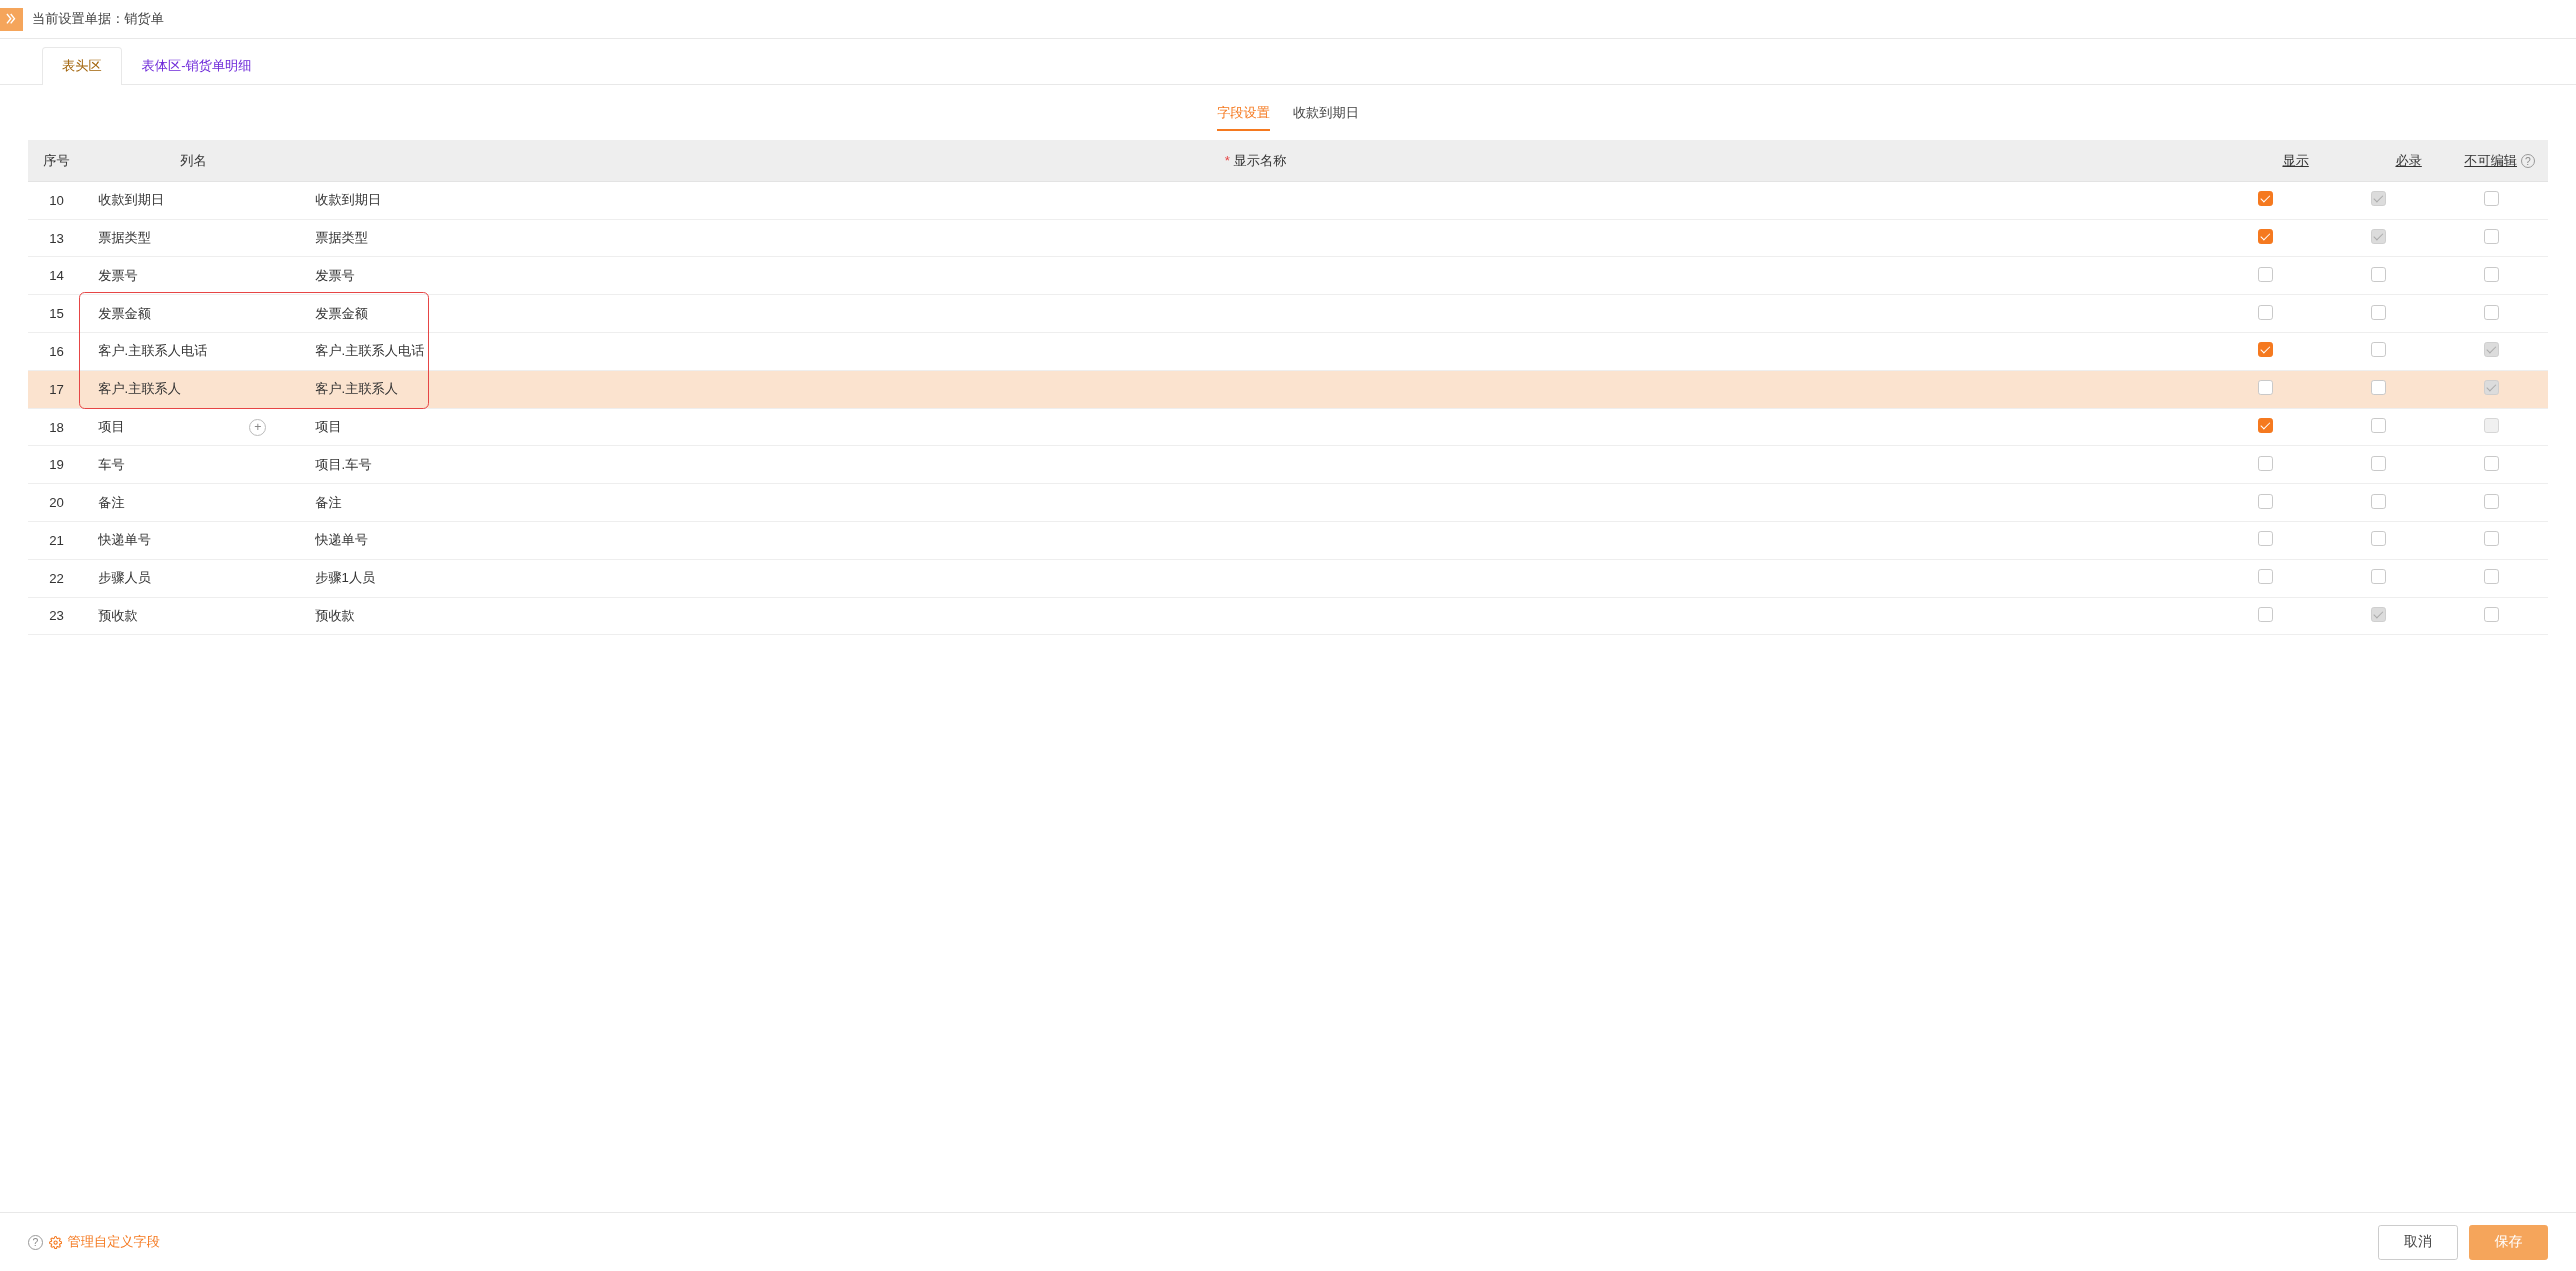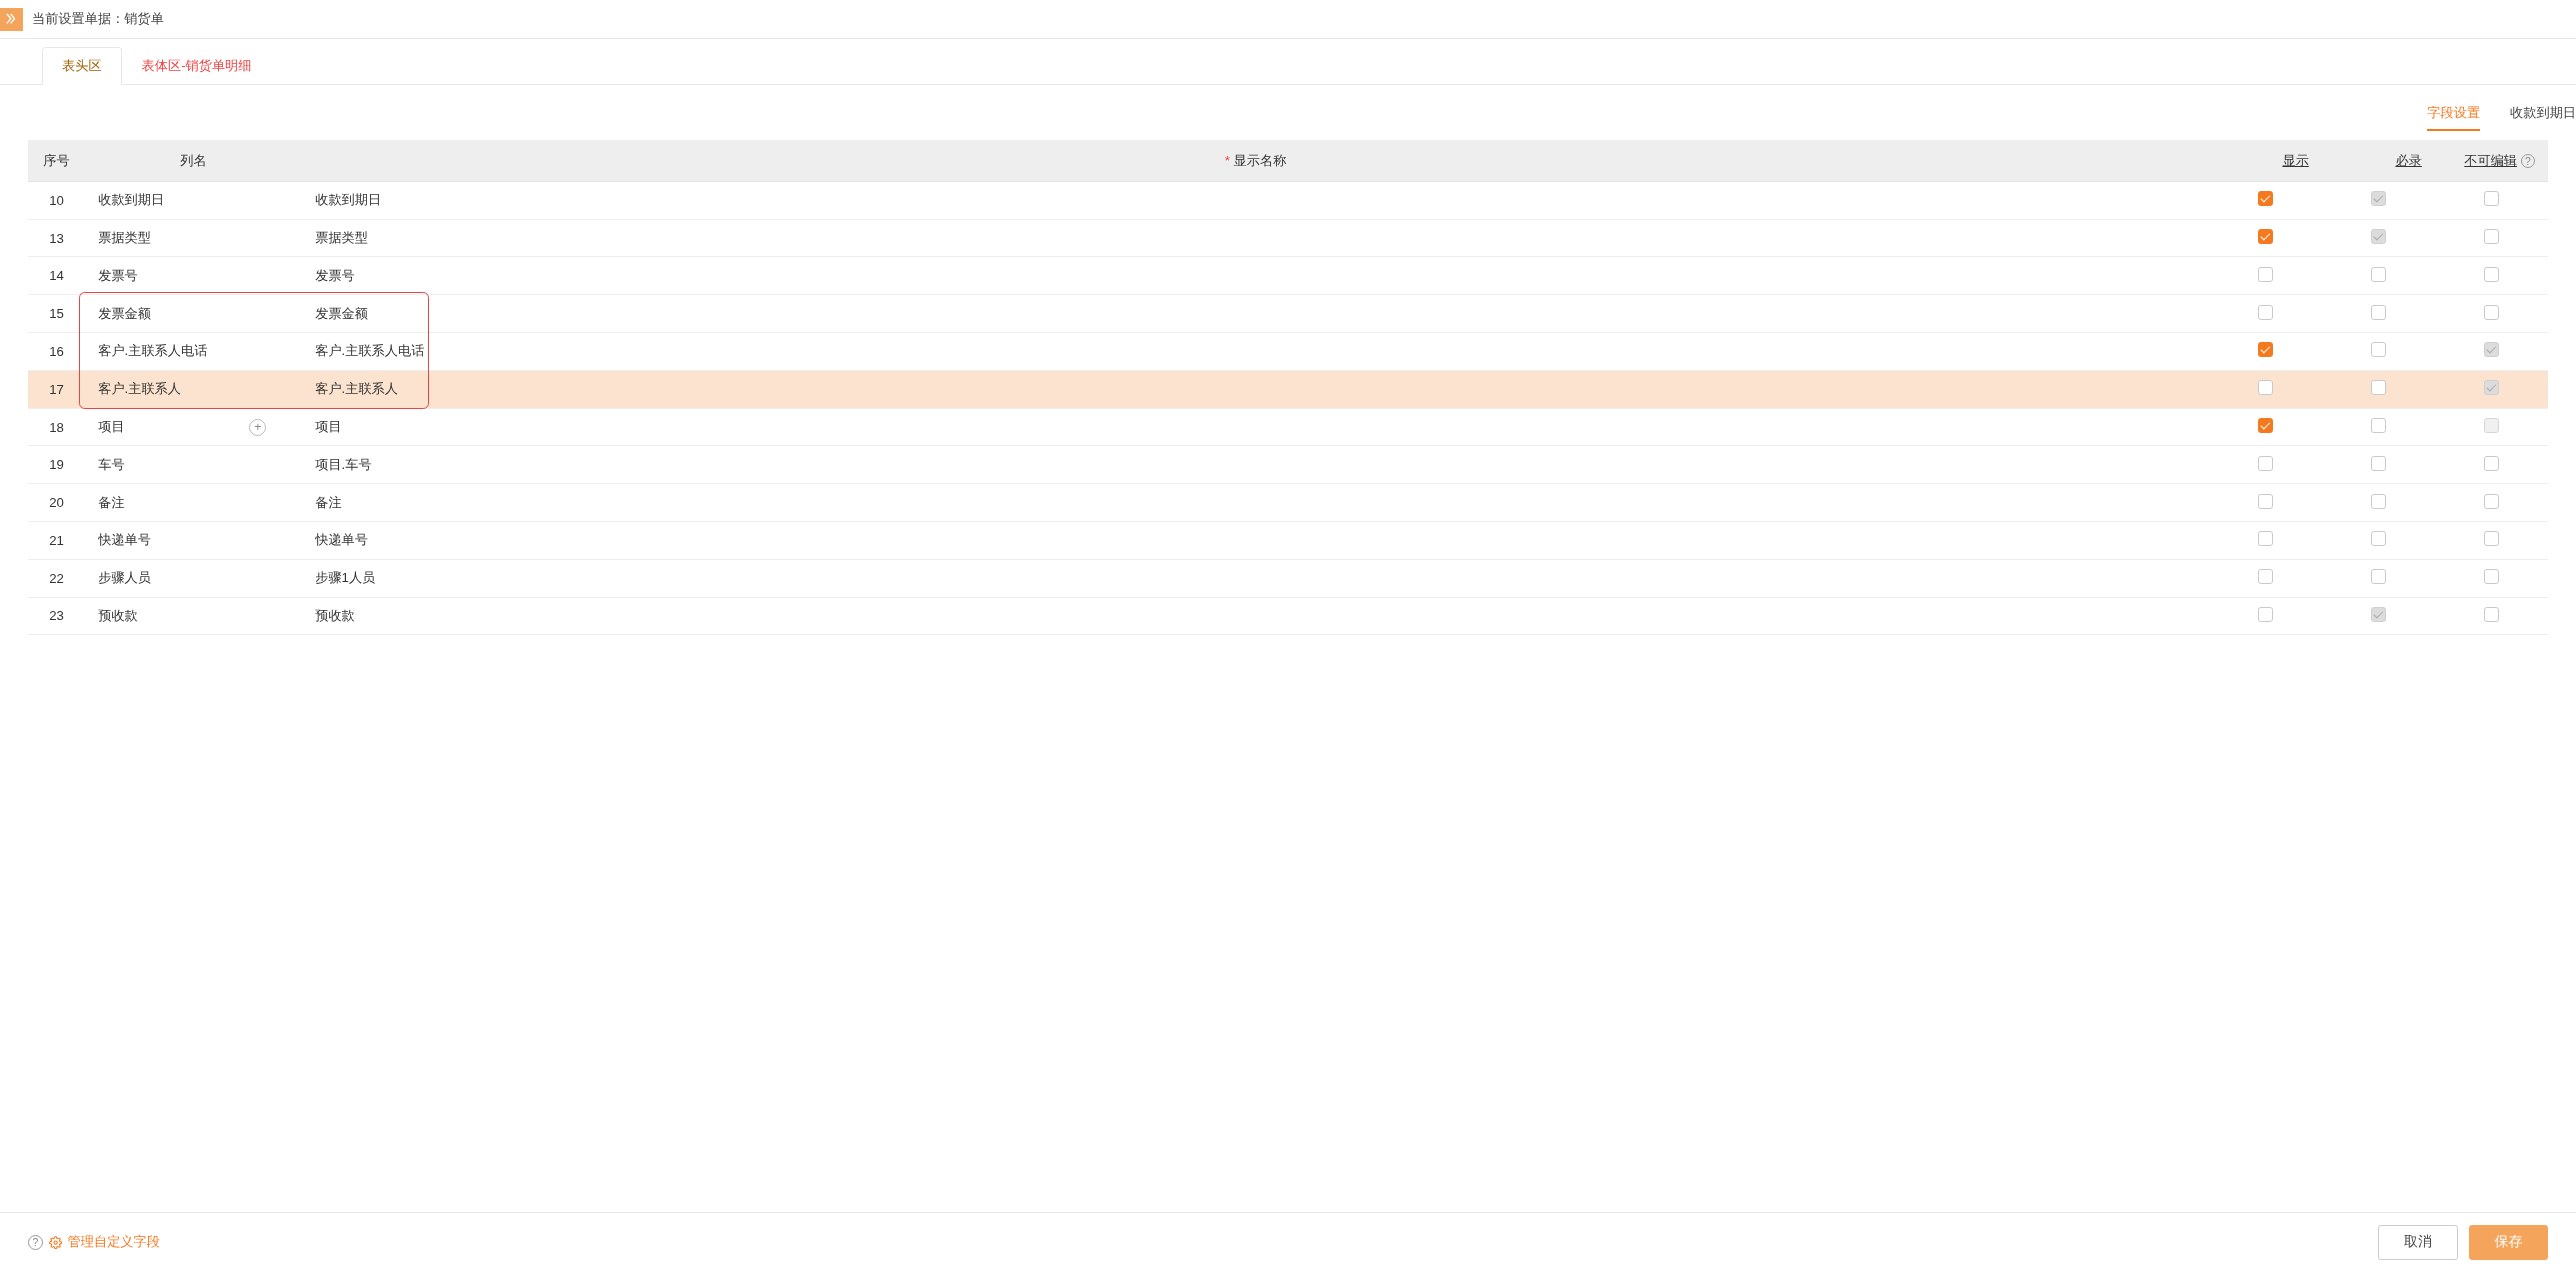--- a/index.html
+++ b/index.html
@@ -5,26 +5,26 @@
 * { box-sizing: border-box; margin: 0; padding: 0; }
 body { font-family: -apple-system, "PingFang SC", "Microsoft YaHei", sans-serif; background: #fff; color: #333; font-size: 13.2px; }
 .container { width: 100%; }
 
 .header-bar { display: flex; align-items: center; padding: 7.6px 0 7.6px 0; border-bottom: 0.9px solid #e8e8e8; }
 .expand-btn { width: 23px; height: 23px; background: #f5a55b; display: flex; align-items: center; justify-content: center; cursor: pointer; }
 .expand-btn svg { fill: #fff; }
 .header-text { margin-left: 9px; color: #444; font-size: 13.2px; }
 
 .tabs-primary { display: flex; padding: 0 0 0 42px; margin-top: 7.6px; }
-.tab-primary { padding: 9.4px 19px; color: #ef4444; cursor: pointer; border: 0.9px solid transparent; border-bottom: none; }
+.tab-primary { padding: 9.4px 19px; color: #6d28d9; cursor: pointer; border: 0.9px solid transparent; border-bottom: none; }
 .tab-primary.active { color: #a16207; border-color: #e8e8e8; border-top-left-radius: 3.8px; border-top-right-radius: 3.8px; background: #fff; position: relative; }
 .tab-primary.active::after { content: ""; position: absolute; left: 0; right: 0; bottom: -0.9px; height: 1.9px; background: #fff; }
 .tabs-primary-border { border-bottom: 0.9px solid #e8e8e8; margin-top: -0.9px; }
 
-.tabs-secondary { display: flex; justify-content: flex-end; gap: 30px; padding: 13.2px 0 0 0; }
+.tabs-secondary { display: flex; justify-content: center; gap: 23px; padding: 13.2px 0 0 0; }
 .tab-secondary { padding: 5.7px 0 9.4px 0; color: #444; cursor: pointer; position: relative; }
 .tab-secondary.active { color: #f5791f; }
 .tab-secondary.active::after { content: ""; position: absolute; left: 0; right: 0; bottom: 0; height: 1.9px; background: #f5791f; }
 
 .table-wrap { padding: 9.4px 28px 0 28px; }
 table { width: 100%; border-collapse: collapse; }
 thead th { background: #eeeeee; text-align: center; padding: 11.3px 13.2px; font-weight: 500; color: #333; border-bottom: 0.9px solid #e3e3e3; }
 thead th.center { text-align: right; text-decoration: underline; }
 tbody td { padding: 9.4px 13.2px; border-bottom: 0.9px solid #eee; vertical-align: middle; }
 tbody td.center { text-align: center; }

